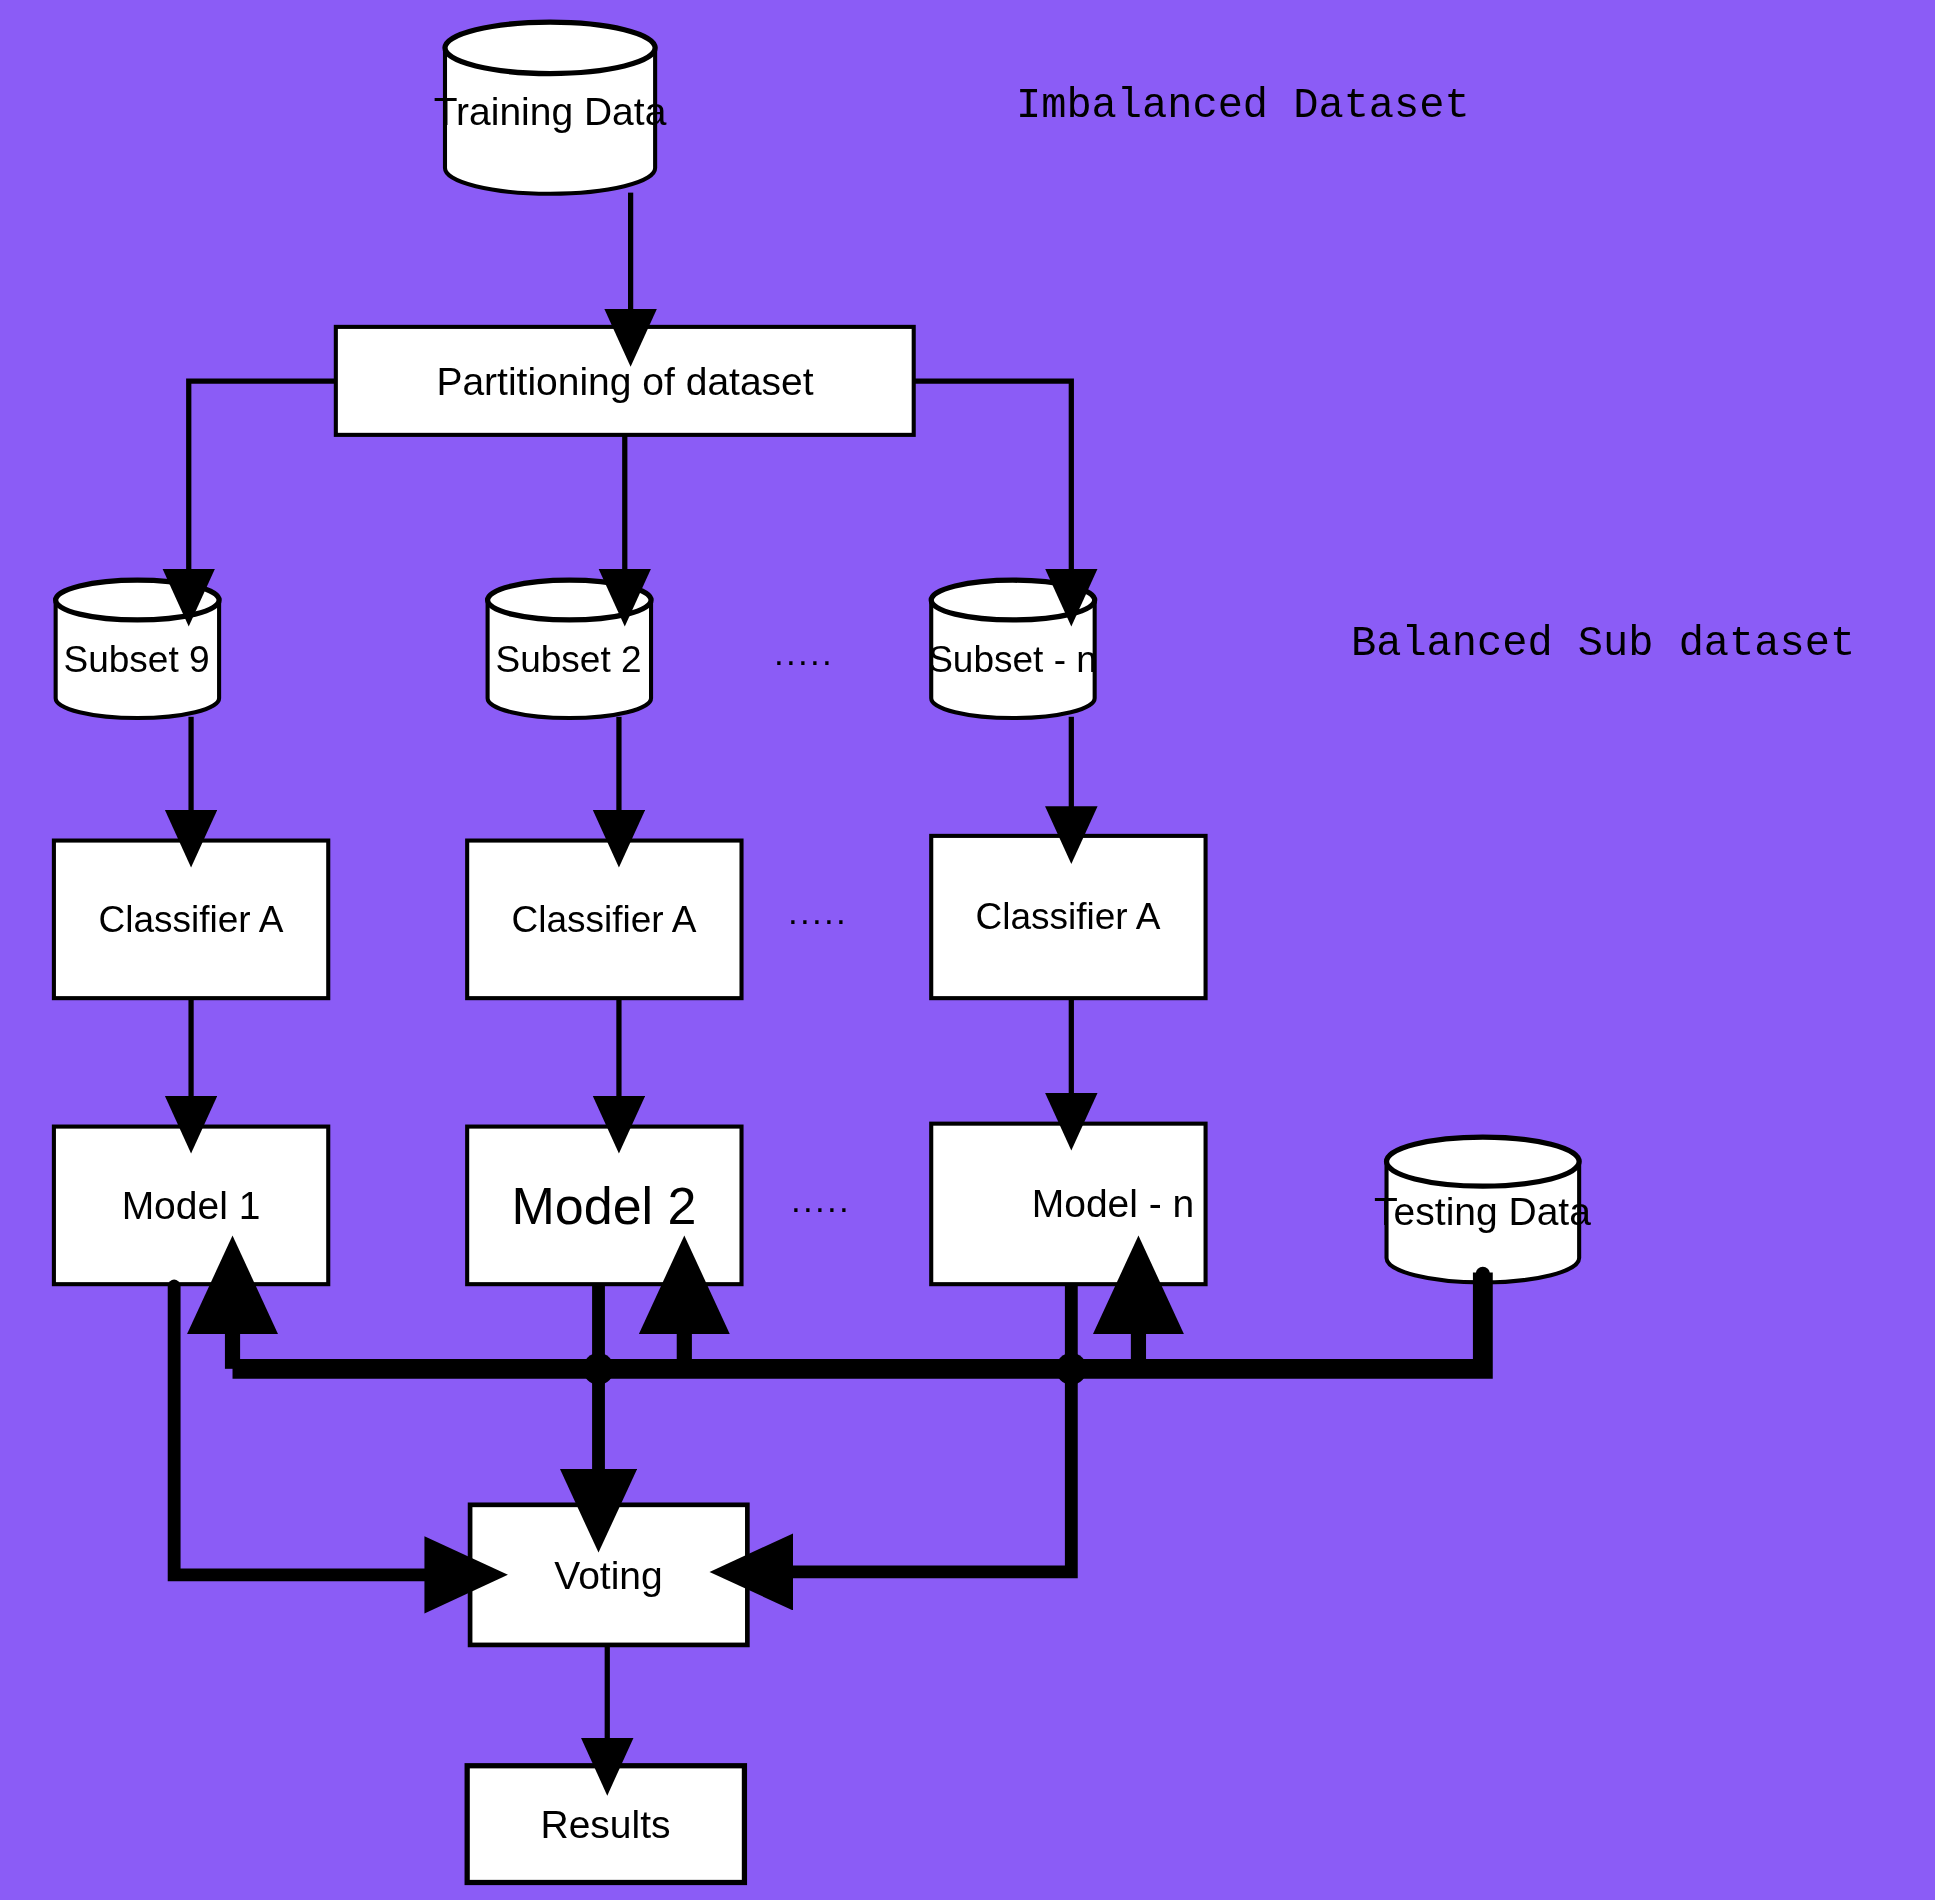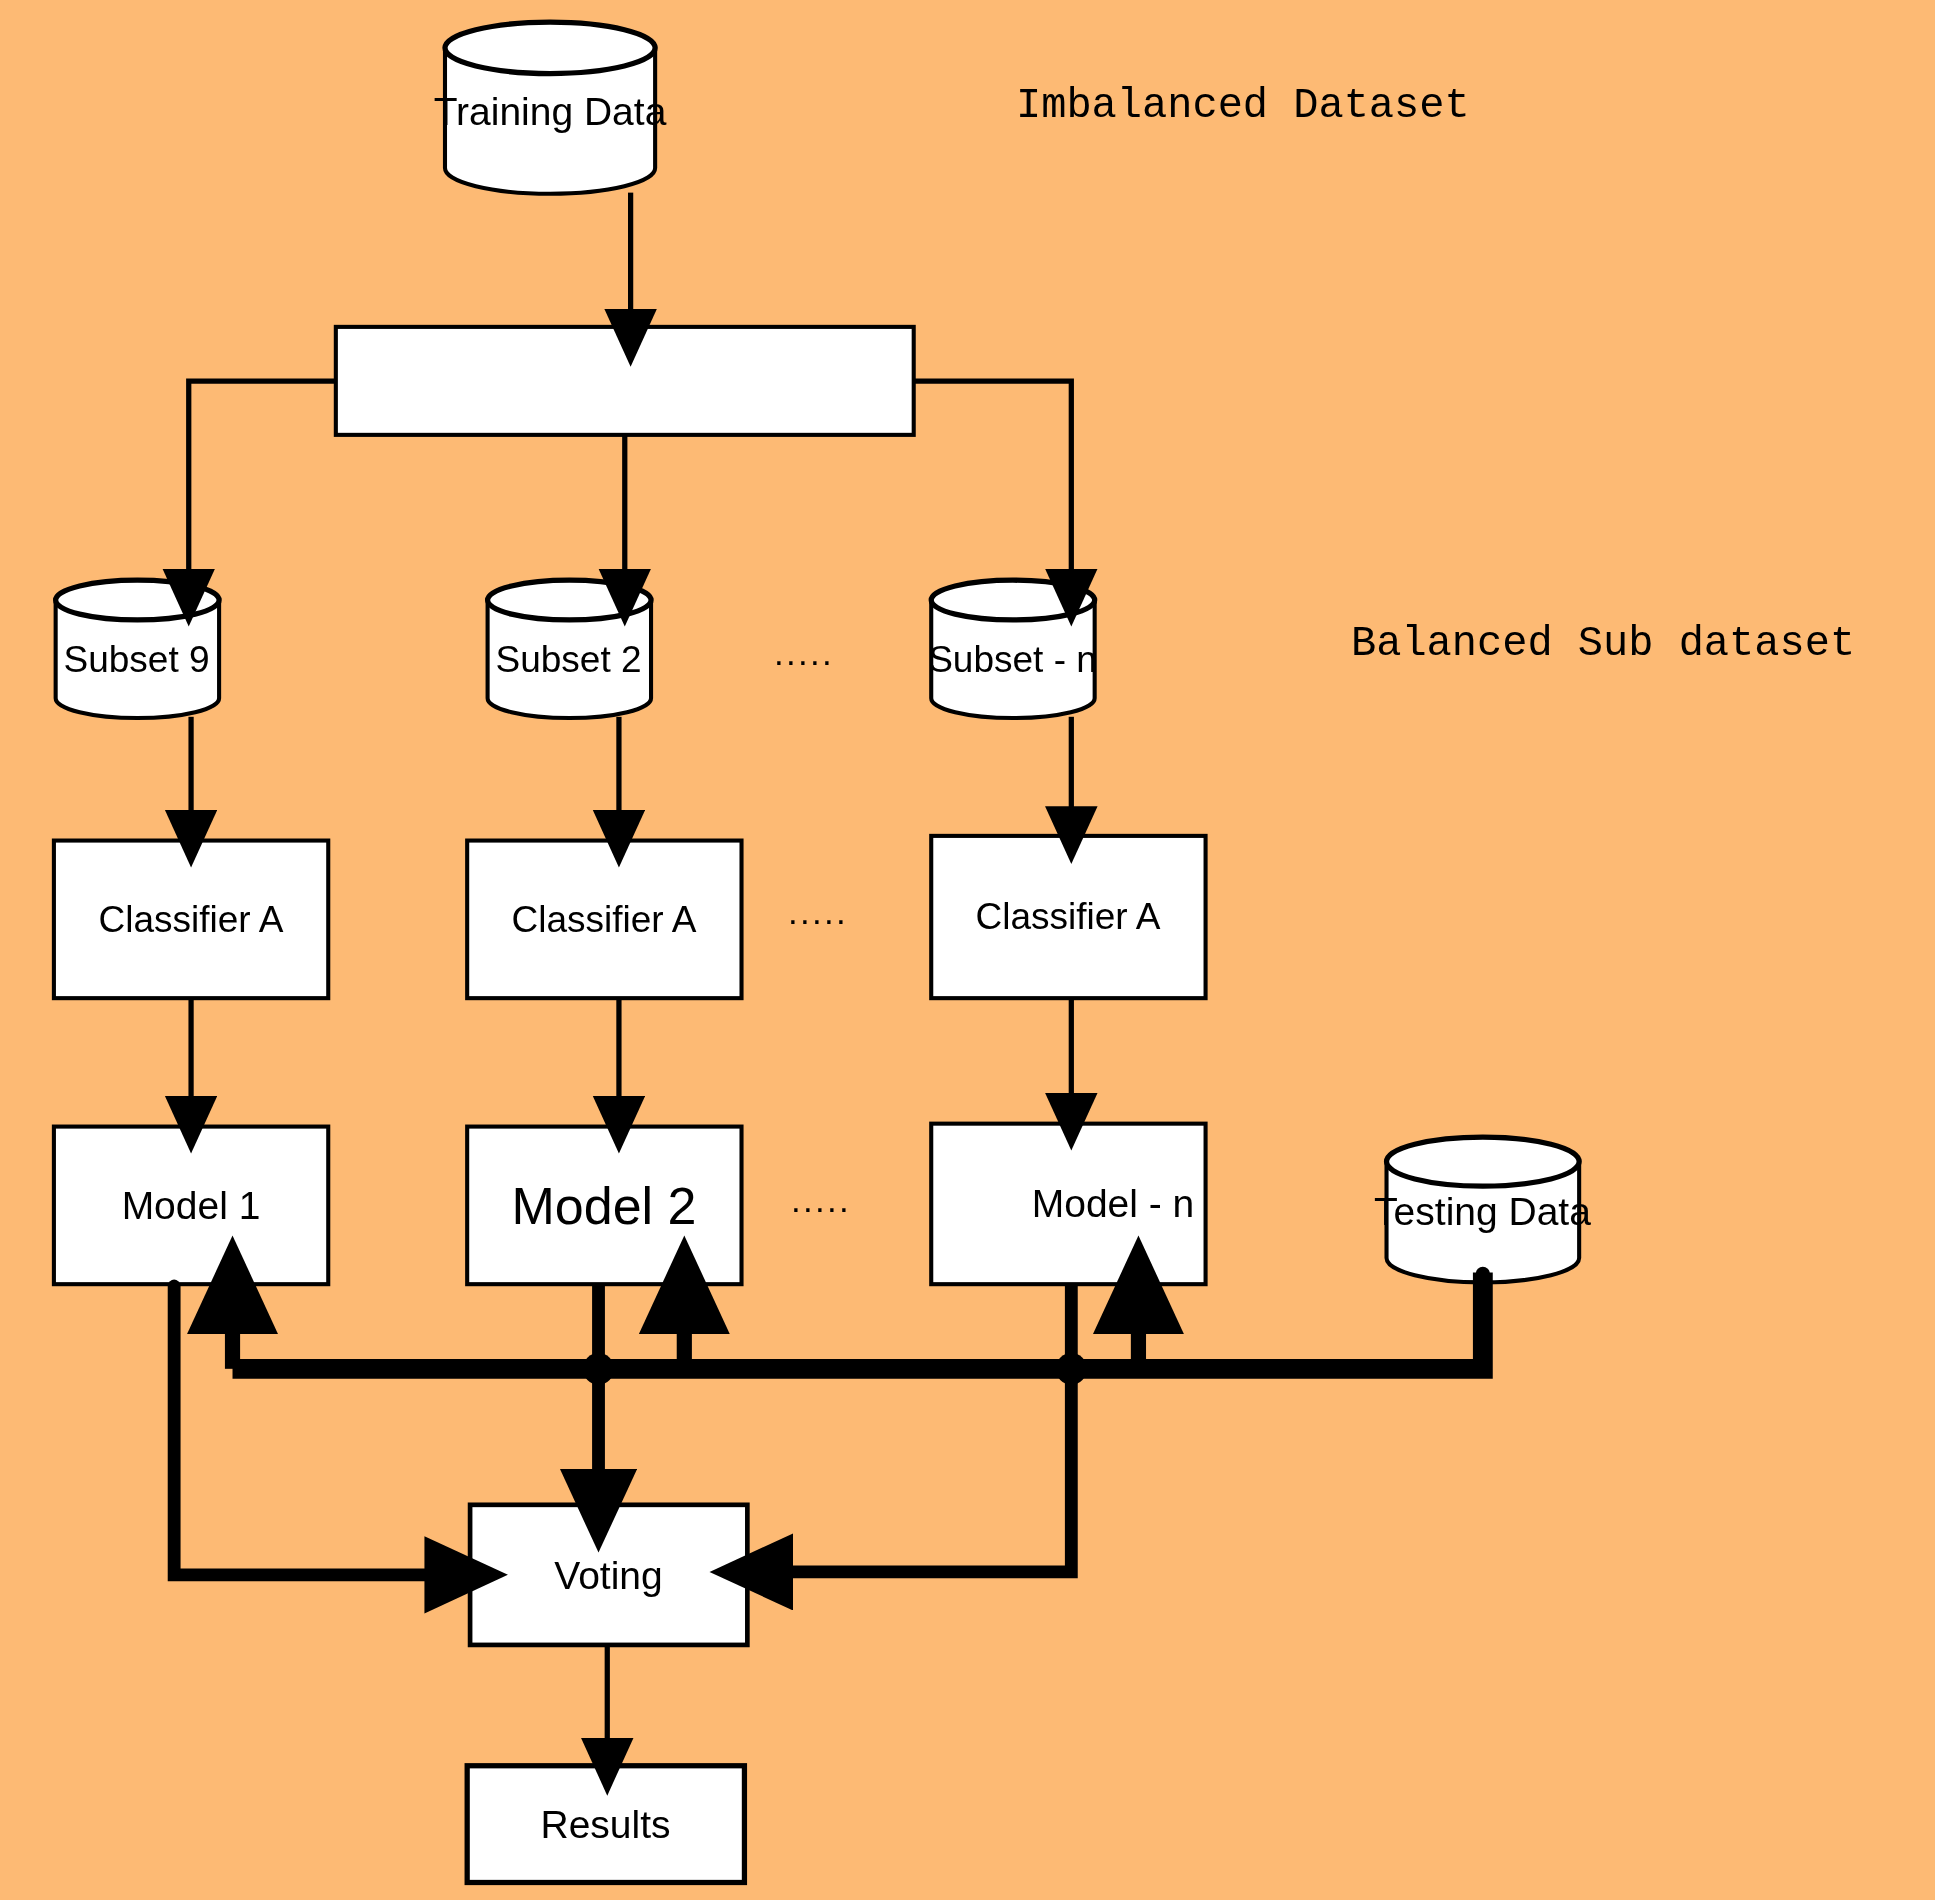--- a/index.html
+++ b/index.html
@@ -1,18 +1,18 @@
 <!DOCTYPE html>
 <html style="font-size:9.3px"><head>
 <meta charset="utf-8">
 <title>Ensemble Imbalanced Learning Flowchart</title>
 <style>
   html,body{margin:0;padding:0;background:#ffffff;}
   body{font-family:"Liberation Sans", sans-serif;}
-  #stage{position:relative;width:1936px;height:1900px;background:#fdba74;overflow:hidden;}
+  #stage{position:relative;width:1936px;height:1900px;background:#8b5cf6;overflow:hidden;}
   #stage svg{position:absolute;left:0;top:0;width:1936px;height:1900px;}
   .nodeLabel{
     position:absolute;
     display:flex;align-items:center;justify-content:center;
     font-family:"Liberation Sans", sans-serif;
     color:#000;
     white-space:nowrap;
     pointer-events:none;
   }
   .sideLabel{
@@ -178,20 +178,21 @@
 
     <g>
       <line x1="1040" y1="2818" x2="1040" y2="2988" stroke="#000" stroke-width="9" marker-end="url(#thinArrow)"></line>
     </g>
   </svg>
 
   <div class="nodeLabel" style="left:445px;top:85px;width:210px;height:53px;font-size:39px;">Training Data</div>
 
   <div class="sideLabel" style="left:1016px;top:82px;font-size:42px;">Imbalanced Dataset</div>
 
+  <div class="nodeLabel" style="left:336px;top:355px;width:578px;height:53px;font-size:39px;">Partitioning of dataset</div>
 
   <div class="nodeLabel" style="left:55px;top:636px;width:163px;height:47px;font-size:37px;">Subset 9</div>
   <div class="nodeLabel" style="left:487px;top:636px;width:163px;height:47px;font-size:37px;">Subset 2</div>
   <div class="nodeLabel" style="left:931px;top:636px;width:163px;height:47px;font-size:37px;">Subset - n</div>
 
   <div class="ellipsisLabel" style="left:774px;top:633px;font-size:35px;">.....</div>
 
   <div class="sideLabel" style="left:1351px;top:620px;font-size:42px;">Balanced Sub dataset</div>
 
   <div class="nodeLabel" style="left:54px;top:893px;width:274px;height:53px;font-size:37px;">Classifier A</div>

